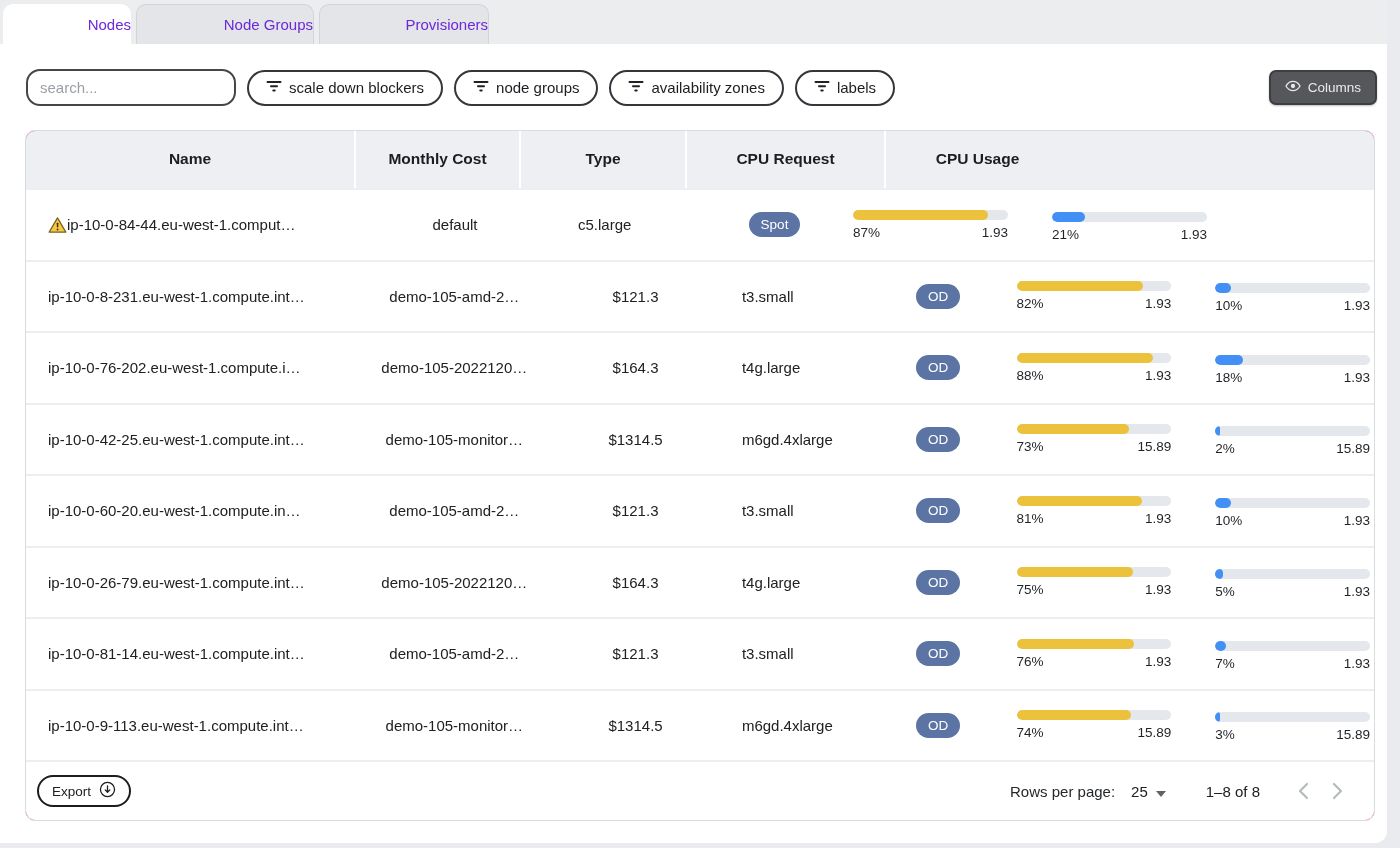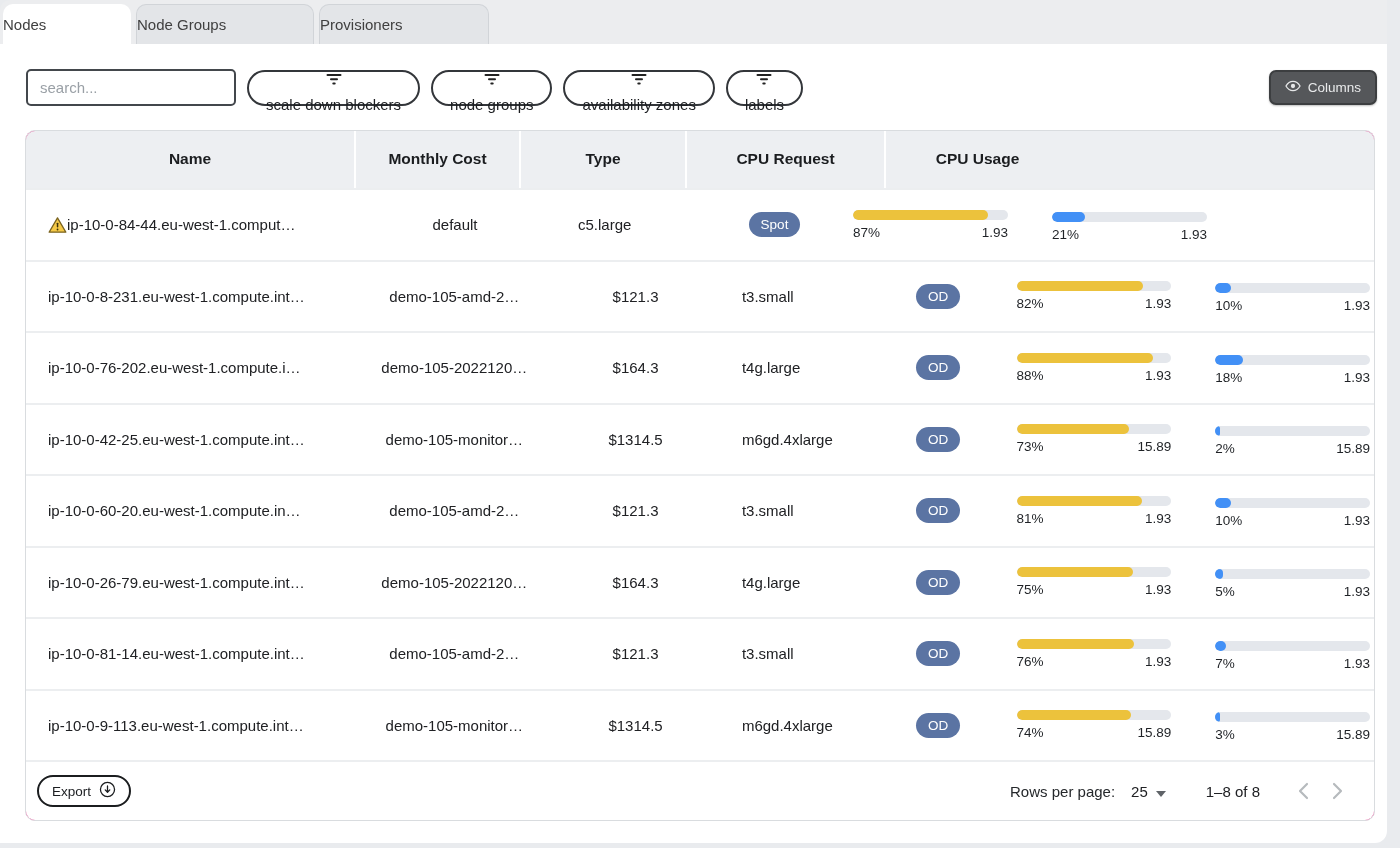--- a/index.html
+++ b/index.html
@@ -6,34 +6,34 @@
   html,body { width:1400px; height:848px; overflow:hidden; }
   body {
     font-family:"Liberation Sans", sans-serif;
     background:#e9ebee;
     color:#202124;
   }
   .window { position:absolute; left:0; top:0; width:1387px; height:843px; }
 
   
   .tabbar { height:44px; background:#ecedef; display:flex; align-items:flex-end; padding-left:3px; border-radius:10px 0 0 0; }
-  .tab { height:40px; display:flex; align-items:center; justify-content:flex-start; font-size:15px; color:#404040; border-radius:10px 10px 0 0; cursor:pointer; }
+  .tab { height:40px; display:flex; align-items:center; justify-content:flex-end; font-size:15px; color:#6d28d9; border-radius:10px 10px 0 0; cursor:pointer; }
   .tab.active { background:#ffffff; width:128px; }
   .tab.inactive { background:#e3e5e8; border:1px solid #d1d4d8; border-bottom:none; margin-left:5px; }
   .tab.t1 { width:178px; }
   .tab.t2 { width:170px; }
 
   
   .content { background:#ffffff; height:799px; border-radius:0 0 12px 0; }
 
   
   .toolbar { display:flex; align-items:center; padding:25px 10px 0 26px; }
-  .search-box { width:210px; height:37px; border:2px solid #43474c; border-radius:5px; padding:0 12px; font-size:15px; font-family:"Liberation Sans",sans-serif; color:#202124; outline:none; }
+  .search-box { width:210px; height:37px; border:2px solid #43474c; border-radius:14px; padding:0 12px; font-size:15px; font-family:"Liberation Sans",sans-serif; color:#202124; outline:none; }
   .search-box::placeholder { color:#9aa0a6; }
-  .pill { display:inline-flex; align-items:center; gap:7px; height:36px; padding:0 17px; border:2px solid #33363a; border-radius:999px; background:#fff; font-size:15px; color:#1b1d20; margin-left:11px; cursor:pointer; white-space:nowrap;flex-direction:column; }
+  .pill { display:inline-flex; align-items:center; gap:7px; height:36px; padding:0 17px; border:2px solid #33363a; border-radius:999px; background:#fff; font-size:15px; color:#1b1d20; margin-left:11px; cursor:pointer; white-space:nowrap; }
   .pill svg { flex:0 0 auto; }
   .columns-btn { margin-left:auto; display:inline-flex; align-items:center; gap:7px; height:35px; padding:0 14px; background:var(--dark-btn,#55575a); border:2px solid #3c3e40; border-radius:7px; color:#e9eaeb; font-size:13.5px; cursor:pointer; box-shadow:0 1px 2px rgba(0,0,0,.25); }
 
   
   .card { margin:24px 0 0 25px; width:1350px; border:1px solid #d9dcdf; border-radius:10px; overflow:hidden; background:#ec4899; }
   .thead { display:flex; height:57px; background:#edeff2; }
   .th { display:flex; align-items:center; justify-content:center; text-align:center; font-weight:700; font-size:15.5px; color:#1b1d20; border-right:2px solid #ffffff; line-height:1.35; }
   .th:last-child { border-right:none; }
   .c-name{width:330px;} .c-group{width:198px;} .c-cost{width:165px;} .c-type{width:166px;} .c-life{width:109px;} .c-req{width:199px;} .c-usage{width:183px;}
   .th.c-life { padding:0 26px; }

